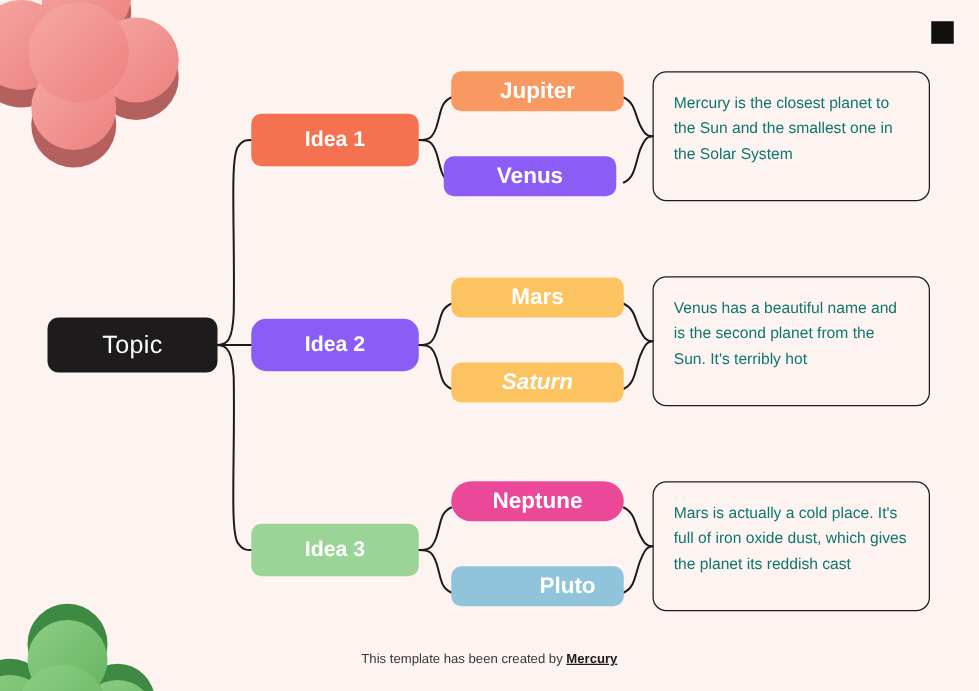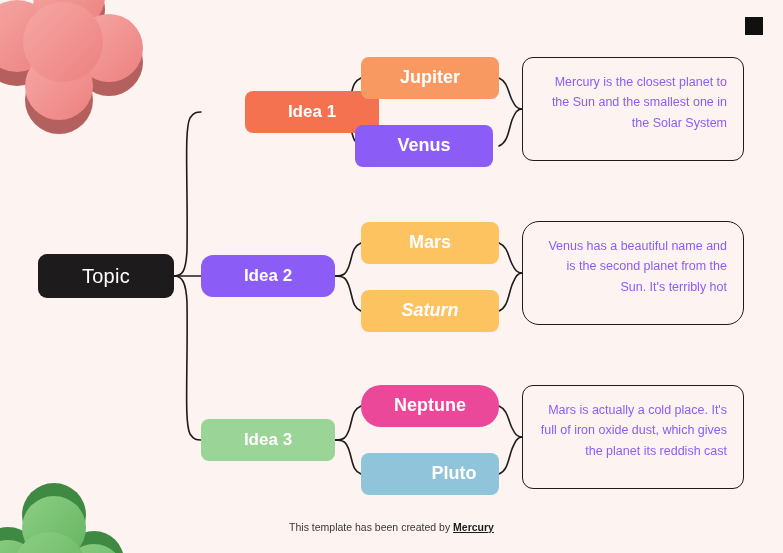--- a/index.html
+++ b/index.html
@@ -78,36 +78,35 @@
     width: 134px;
     height: 42px;
     border-radius: 8px;
     font-size: 17px;
     font-weight: bold;
   }
   #node-idea-1 {
     left: 201px;
     top: 91px;
     background: #f47250;
-    margin-left: 44px;
   }
   #node-idea-2 {
     left: 201px;
     top: 255px;
     background: #8b5cf6;
     border-radius: 12px;
   }
   #node-idea-3 {
     left: 201px;
     top: 419px;
     background: #9ad496;
   }
   .node-planet {
     width: 138px;
-    height: 42px;
+    height: 32px;
     border-radius: 8px;
     font-size: 18px;
     font-weight: bold;
     text-align: right;
   }
   #node-planet-jupiter {
     left: 361px;
     top: 57px;
     background: #f99962;
   }
@@ -145,25 +144,25 @@
     position: absolute;
     box-sizing: border-box;
     width: 222px;
     height: 104px;
     border: 1.6px solid #1d1b1b;
     border-radius: 11px;
     background: transparent;
     padding: 14px 16px 10px 16px;
     font-size: 12.5px;
     line-height: 1.62;
-    color: #8b5cf6;
-    text-align: right;
+    color: #0f766e;
+    text-align: left;
   }
   #desc-box-1 { left: 522px; top: 57px; }
-  #desc-box-2 { left: 522px; top: 221px; border-radius: 17px; }
+  #desc-box-2 { left: 522px; top: 221px; }
   #desc-box-3 { left: 522px; top: 385px; }
 
   
   #corner-square {
     position: absolute;
     left: 745px;
     top: 17px;
     width: 18px;
     height: 18px;
     background: #120f0f;

